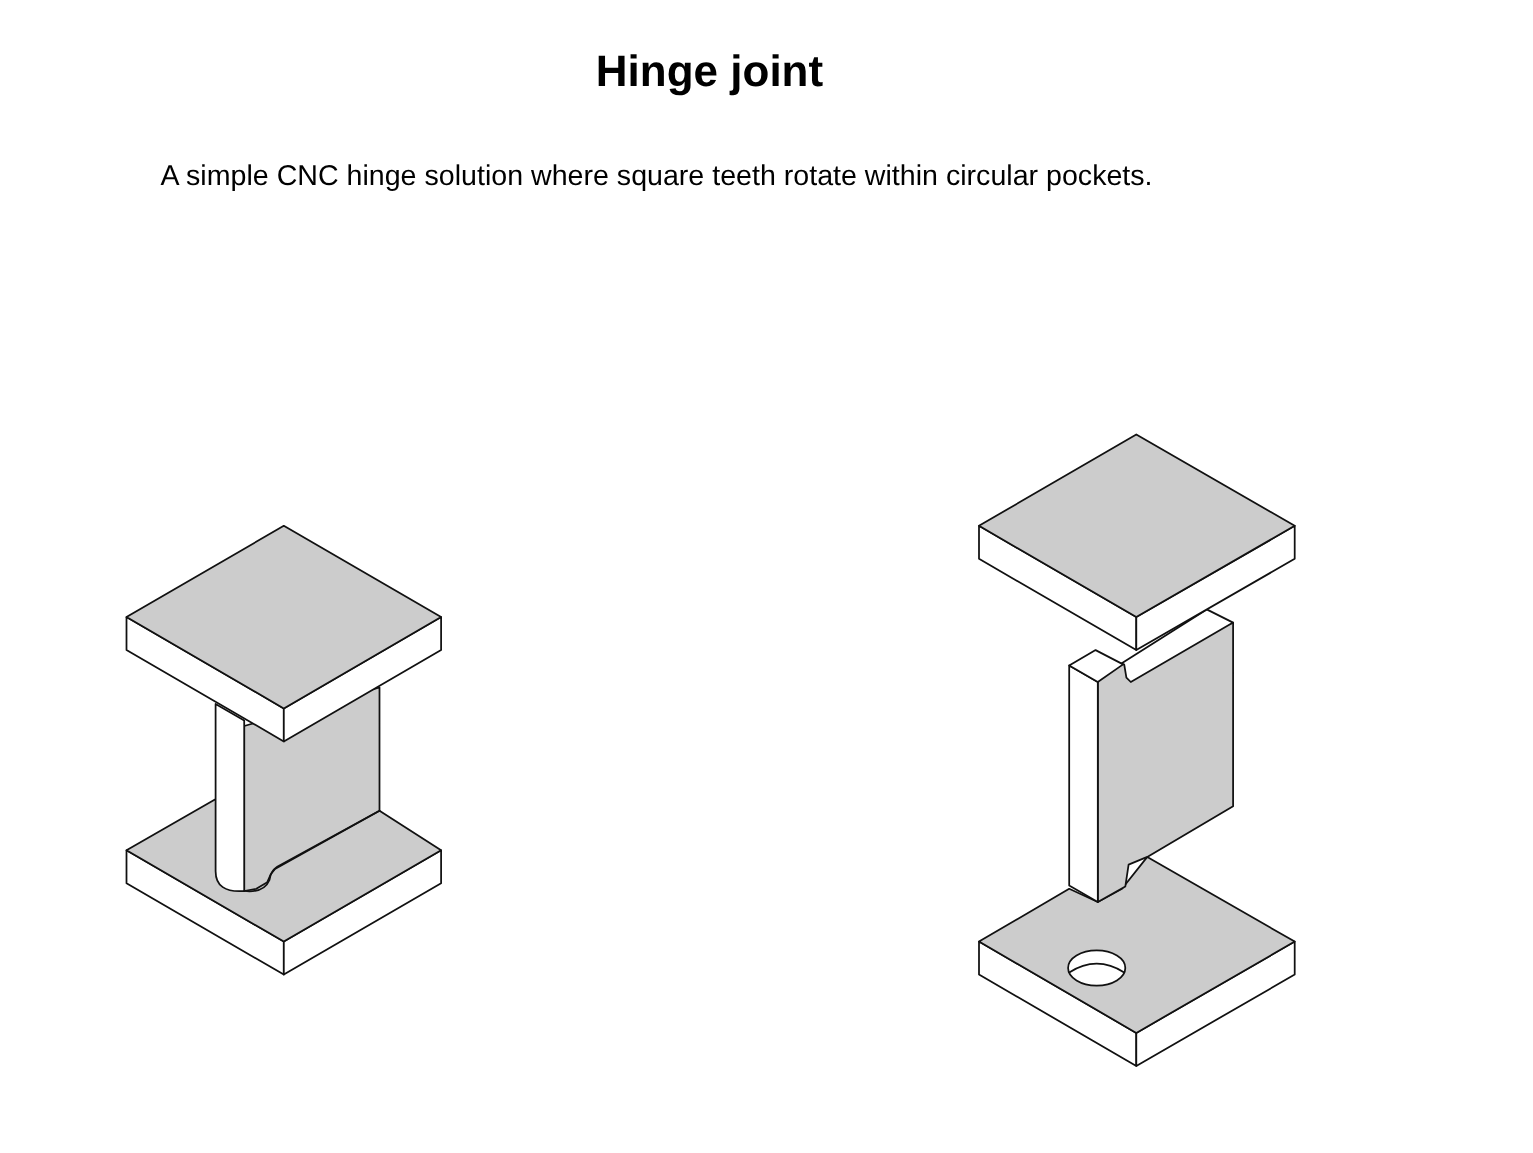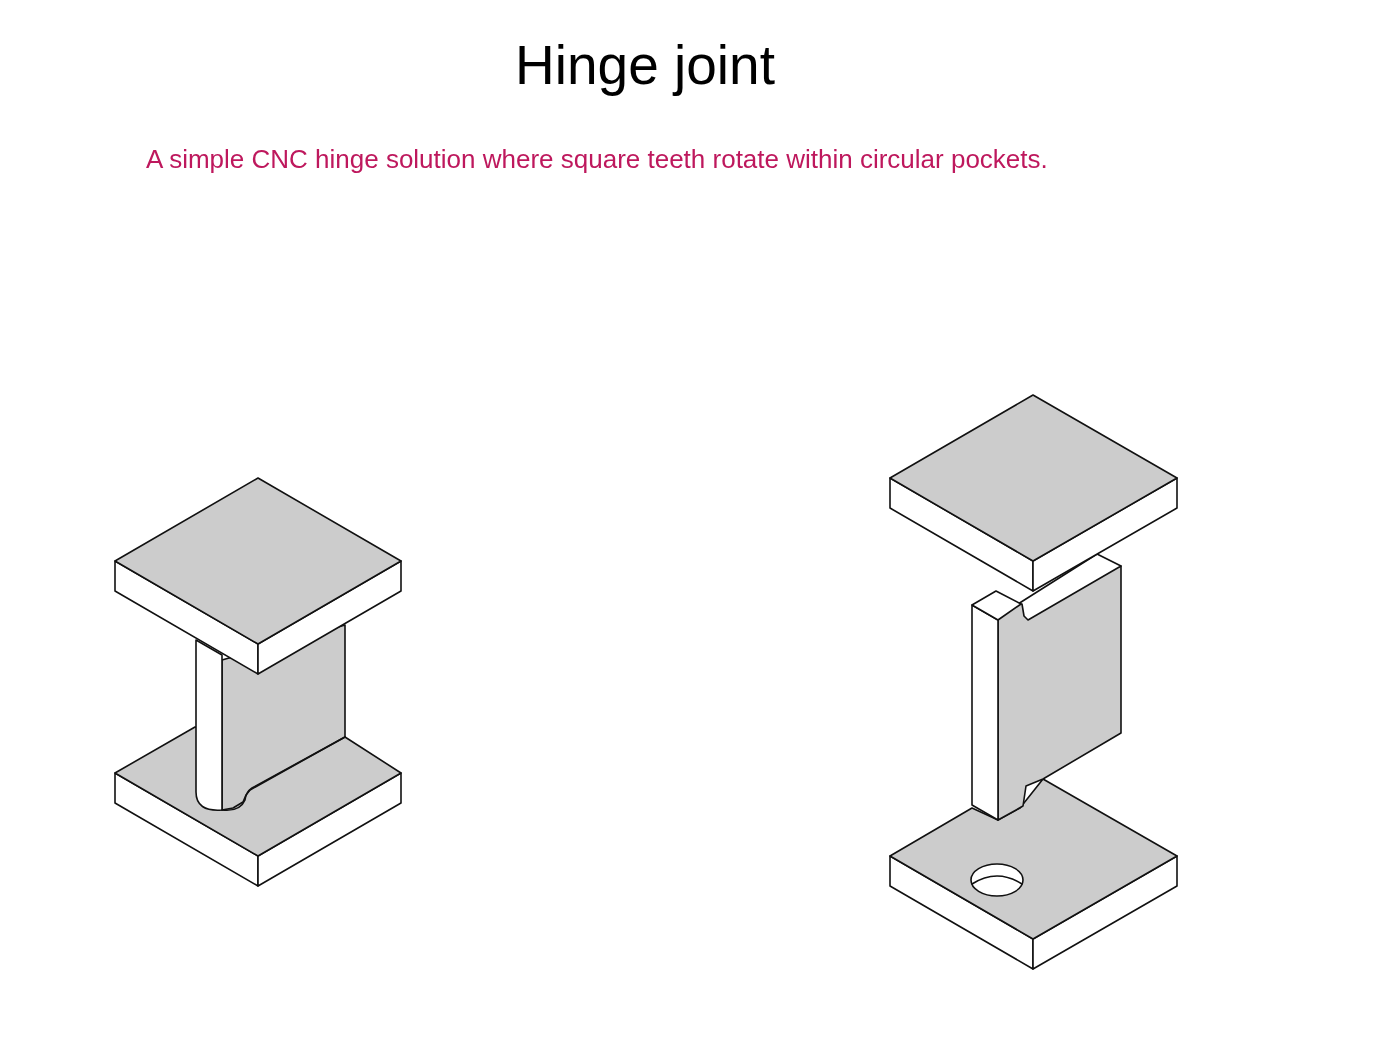--- a/index.html
+++ b/index.html
@@ -1,25 +1,25 @@
 <!DOCTYPE html>
 <html><head>
 <meta charset="utf-8">
 <style>
   html, body { margin: 0; padding: 0; background: #ffffff; }
   body { width: 1394px; height: 1048px; position: relative; overflow: hidden; }
   .title {
     position: absolute; left: 0; width: 1290px; top: 40px;
     text-align: center; font-family: "Liberation Sans", sans-serif;
-    font-size: 55px; color: #000000; font-weight: 400; line-height: 50px;
+    font-size: 40px; color: #000000; font-weight: 700; line-height: 50px;
   }
   .desc {
     position: absolute; left: 146px; top: 142px;
     font-family: "Liberation Sans", sans-serif;
-    font-size: 26px; color: #be185d; line-height: 34px;
+    font-size: 26px; color: #000000; line-height: 34px;
   }
   svg.fig { position: absolute; left: 0; top: 0; }
   .f { fill: #cccccc; stroke: #111; stroke-width: 1.6; stroke-linejoin: round; }
   .w { fill: #ffffff; stroke: #111; stroke-width: 1.6; stroke-linejoin: round; }
   .l { fill: none; stroke: #111; stroke-width: 1.6; stroke-linejoin: round; stroke-linecap: round; }
 </style>
 </head>
 <body>
 
 <div class="title">Hinge joint</div>

